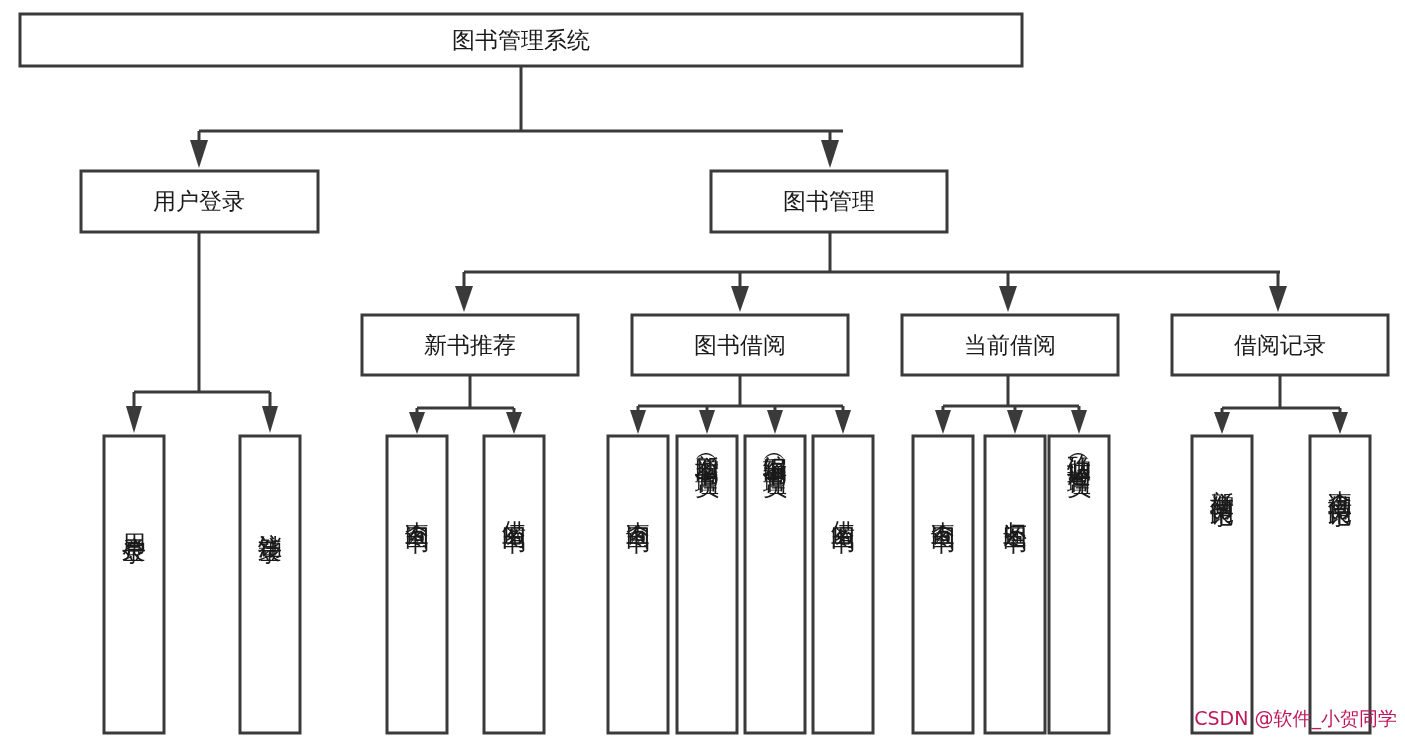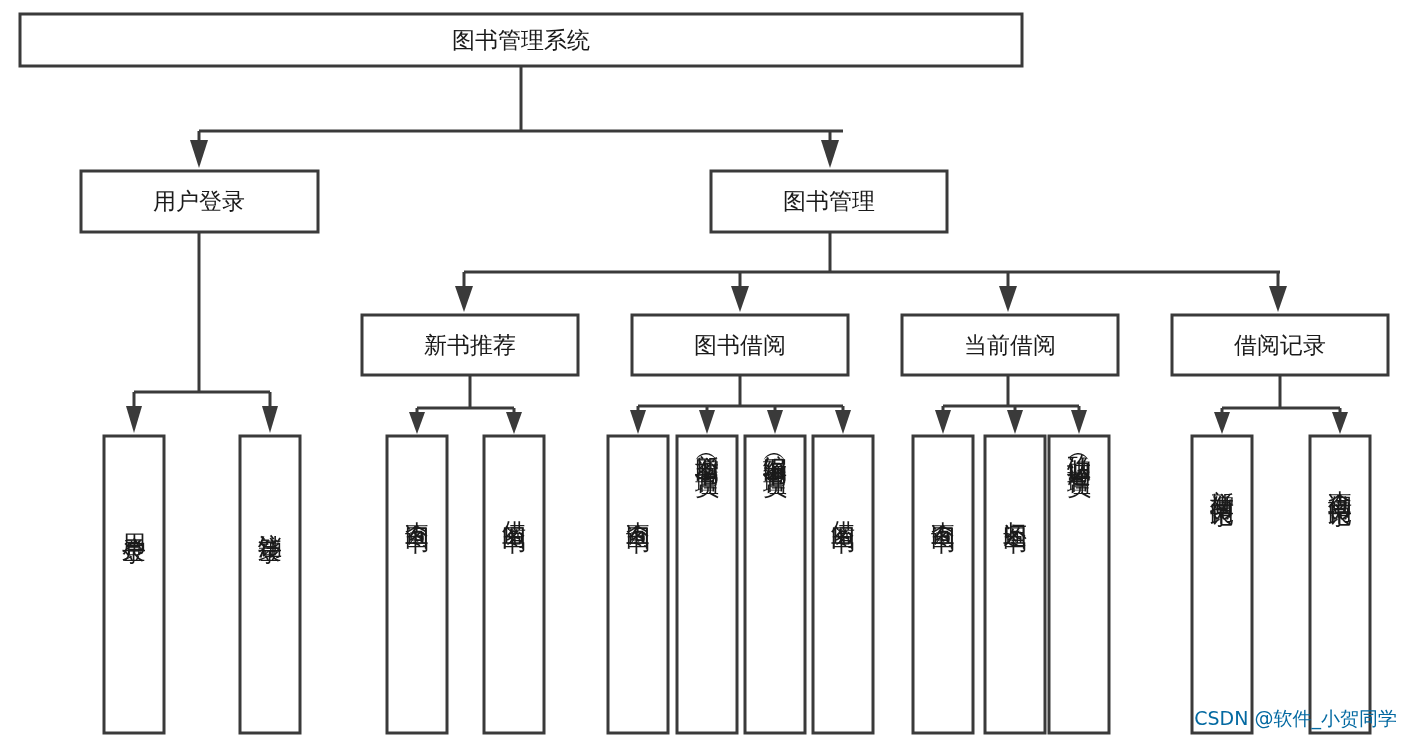--- a/index.html
+++ b/index.html
@@ -56,21 +56,21 @@
     writing-mode: tb;
     glyph-orientation-vertical: 0;
     letter-spacing: 3px;
   }
   .watermark {
     position: absolute;
     right: 8px;
     bottom: 6px;
     font-family: "DejaVu Sans", "Liberation Sans", sans-serif;
     font-size: 19px;
-    color: #0369a1;
+    color: #be185d;
     white-space: nowrap;
     user-select: none;
   }
 </style>
 </head>
 <body>
 
 <div id="diagram-root">
   <svg class="diagram" viewBox="0 0 1405 747" xmlns="http://www.w3.org/2000/svg">
 

